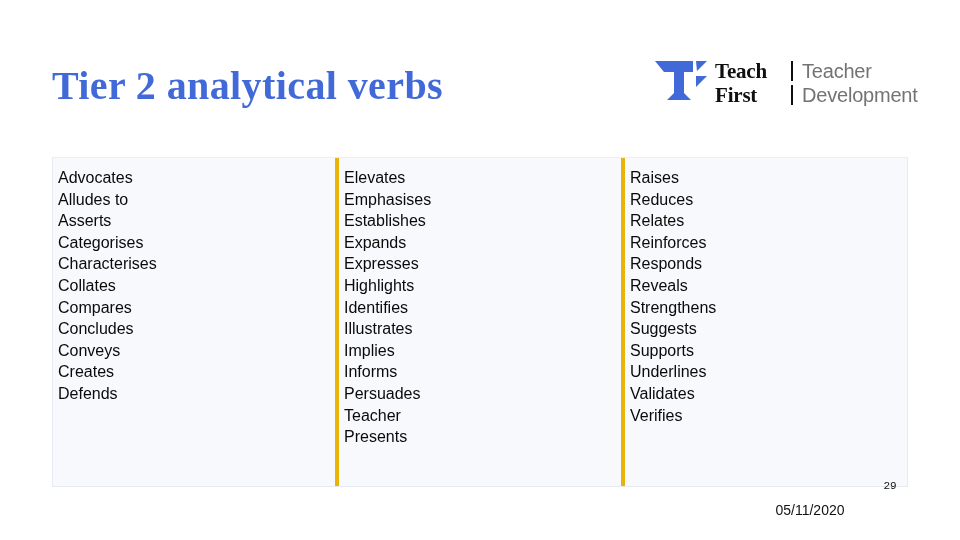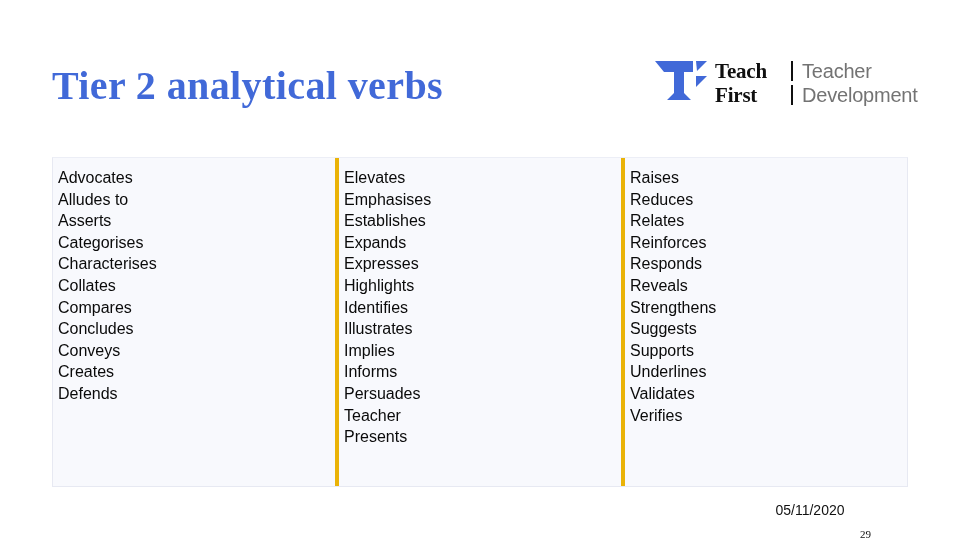--- a/index.html
+++ b/index.html
@@ -133,24 +133,24 @@
     width: 100px;
     text-align: center;
     font-family: "Liberation Sans", sans-serif;
     font-size: 14px;
     line-height: 14px;
     color: #111111;
   }
   .footer-page {
     position: absolute;
     left: 860px;
-    top: 527px;
+    top: 479px;
     width: 60px;
-    text-align: left;
-    font-family: Liberation Serif, serif;
+    text-align: center;
+    font-family: Liberation Mono, monospace;
     font-size: 11px;
     line-height: 14px;
     color: #111111;
   }
 </style>
 </head>
 <body>
 
 <div class="slide">
 

